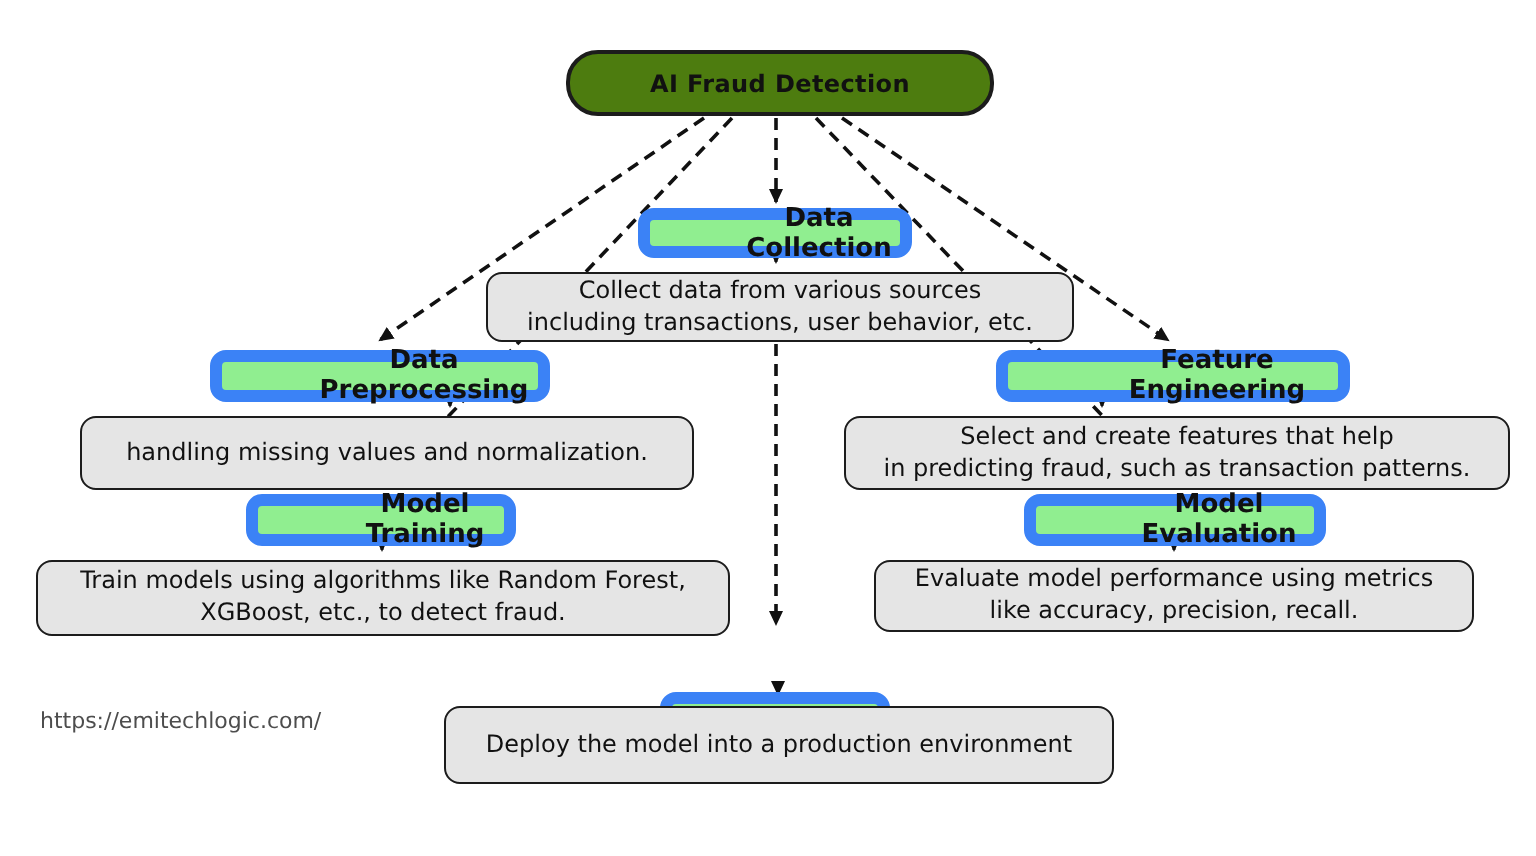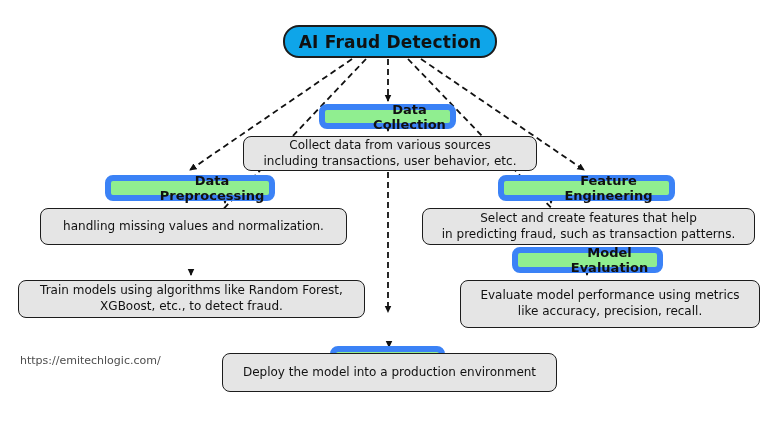--- a/index.html
+++ b/index.html
@@ -11,22 +11,22 @@
     overflow:hidden;
   }
   .edges{position:absolute;left:0;top:0;z-index:1;}
   .box{
     position:absolute;z-index:2;
     display:flex;align-items:center;justify-content:center;
     box-sizing:border-box;
     text-align:center;color:#111;
   }
   .root-node{
-    background:#0ea5e9;border:2px solid #1c1c1c;border-radius:16px;
-    font-weight:bold;font-size:17px;letter-spacing:.2px;
+    background:#4d7c0f;border:2px solid #1c1c1c;border-radius:16px;
+    font-weight:bold;font-size:12px;letter-spacing:.2px;
   }
   .step-node{
     background:#90ee90;border:6px solid #3b82f6;border-radius:8px;
     font-weight:bold;font-size:13px;padding-left:44px;
   }
   .desc-box{
     background:#e5e5e5;border:1.5px solid #1c1c1c;border-radius:8px;
     font-size:12px;line-height:1.32;flex-direction:column;
   }
   .desc-box span{white-space:nowrap;display:block;}
@@ -74,27 +74,28 @@
   <div class="box desc-box" style="left:40px;top:208px;width:307px;height:37px;">
     <span>handling missing values and normalization.</span>
   </div>
 
   <div class="box step-node" style="left:498px;top:175px;width:177px;height:26px;">Feature Engineering</div>
   <div class="box desc-box" style="left:422px;top:208px;width:333px;height:37px;">
     <span>Select and create features that help</span>
     <span>in predicting fraud, such as transaction patterns.</span>
   </div>
 
+  <div class="box step-node" style="left:123px;top:247px;width:135px;height:26px;">Model Training</div>
   <div class="box desc-box" style="left:18px;top:280px;width:347px;height:38px;">
     <span>Train models using algorithms like Random Forest,</span>
     <span>XGBoost, etc., to detect fraud.</span>
   </div>
 
   <div class="box step-node" style="left:512px;top:247px;width:151px;height:26px;">Model Evaluation</div>
-  <div class="box desc-box" style="left:460px;top:280px;width:300px;height:48px;">
+  <div class="box desc-box" style="left:437px;top:280px;width:300px;height:36px;">
     <span>Evaluate model performance using metrics</span>
     <span>like accuracy, precision, recall.</span>
   </div>
 
   <div class="box step-node" style="left:330px;top:318px;width:115px;height:36px;margin-top:28px;">Deployment</div>
   <div class="box desc-box" style="left:222px;top:353px;width:335px;height:39px;">
     <span>Deploy the model into a production environment</span>
   </div>
 
   <div class="watermark" style="left:20px;top:354px;">https://emitechlogic.com/</div>

